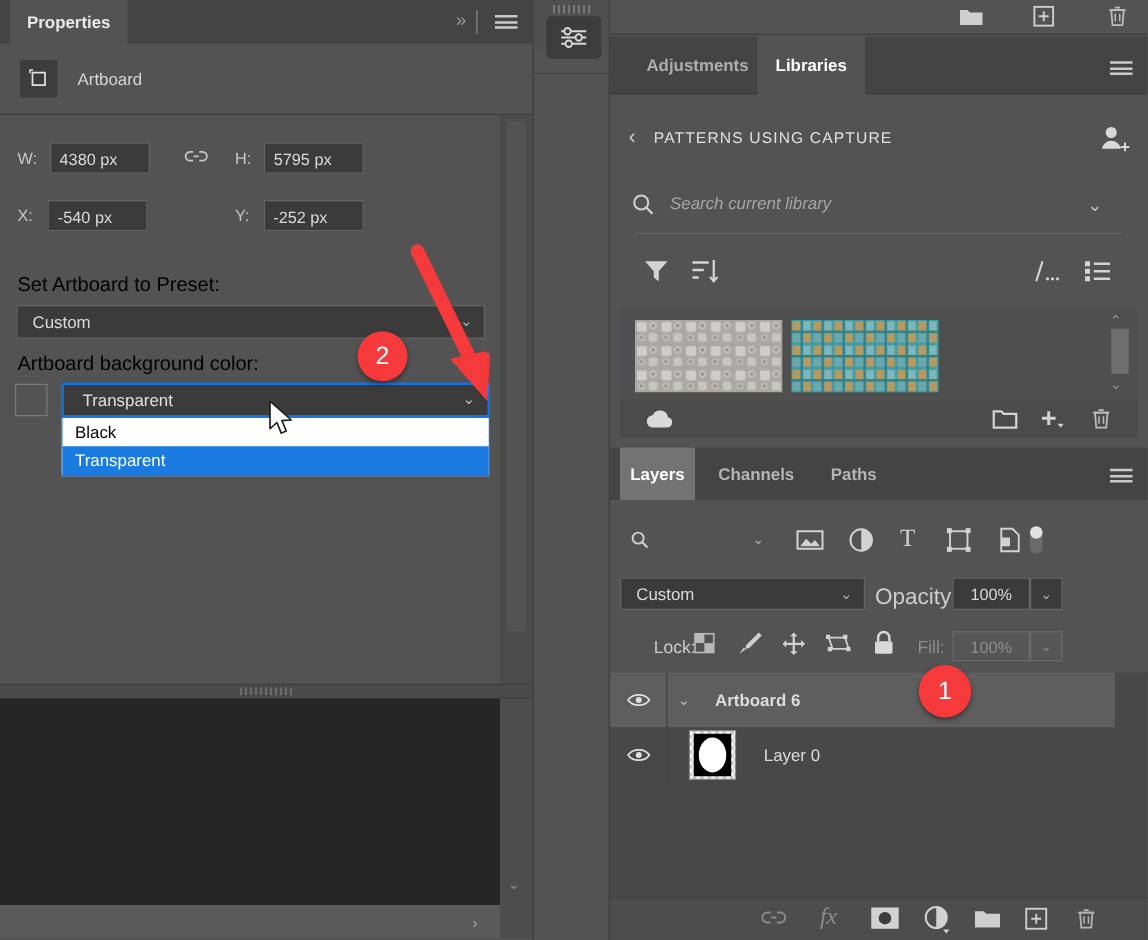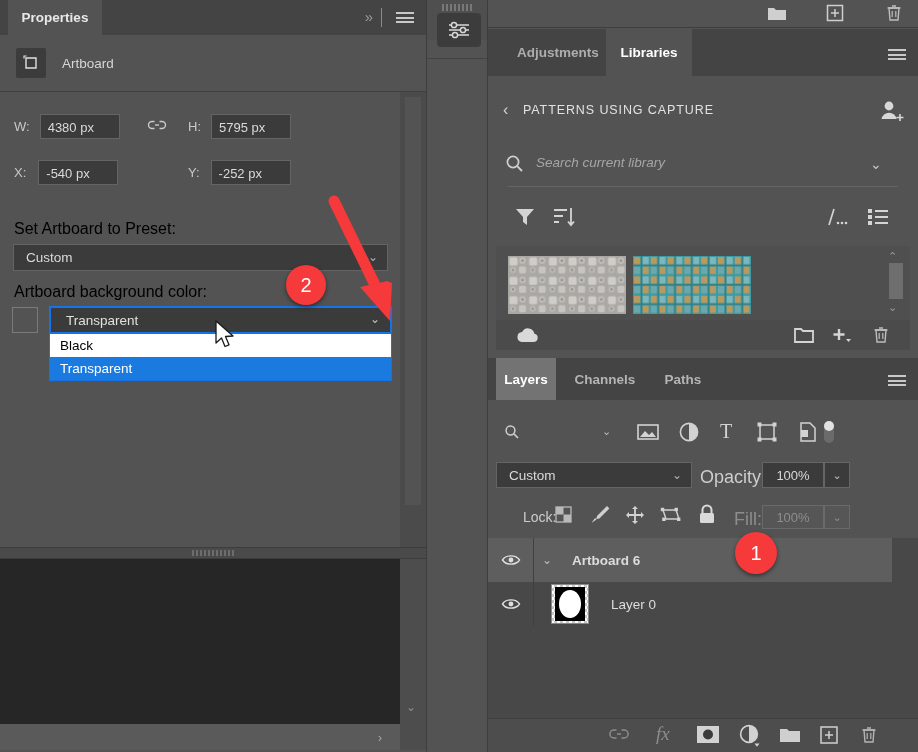--- a/index.html
+++ b/index.html
@@ -156,21 +156,21 @@
   #opacity-label { left:700px; top:467px; font-size:18px; color:#cdcdcd; }
   #opacity-box { left:762px; top:462px; width:62px; height:26px; background:#3b3b3b;
                  border:1px solid #666; display:flex; align-items:center; justify-content:center;
                  font-size:13px; color:#d9d9d9; }
   #opacity-chev { left:824px; top:462px; width:26px; height:26px; background:#3b3b3b;
                  border:1px solid #666; display:flex; align-items:center; justify-content:center;
                  color:#bdbdbd; font-size:11px; }
 
   #lock-row { left:488px; top:500px; width:430px; height:36px; }
   #lock-label { left:497px; top:509px; font-size:14px; color:#cdcdcd;margin-left:26px; }
-  #fill-label { left:734px; top:509px; font-size:18px; color:#8d8d8d; }
+  #fill-label { left:734px; top:509px; font-size:14px; color:#8d8d8d; }
   #fill-box { left:762px; top:505px; width:62px; height:24px; background:#565656;
               border:1px solid #6a6a6a; display:flex; align-items:center; justify-content:center;
               font-size:13px; color:#8d8d8d; }
   #fill-chev { left:824px; top:505px; width:26px; height:24px; background:#565656;
               border:1px solid #6a6a6a; display:flex; align-items:center; justify-content:center;
               color:#8d8d8d; font-size:11px; }
 
   
   #layer-rows { left:488px; top:538px; width:430px; height:180px; background:#484848; }
   .lrow { position:absolute; left:0; width:404px; height:44px; display:flex; align-items:center; }

